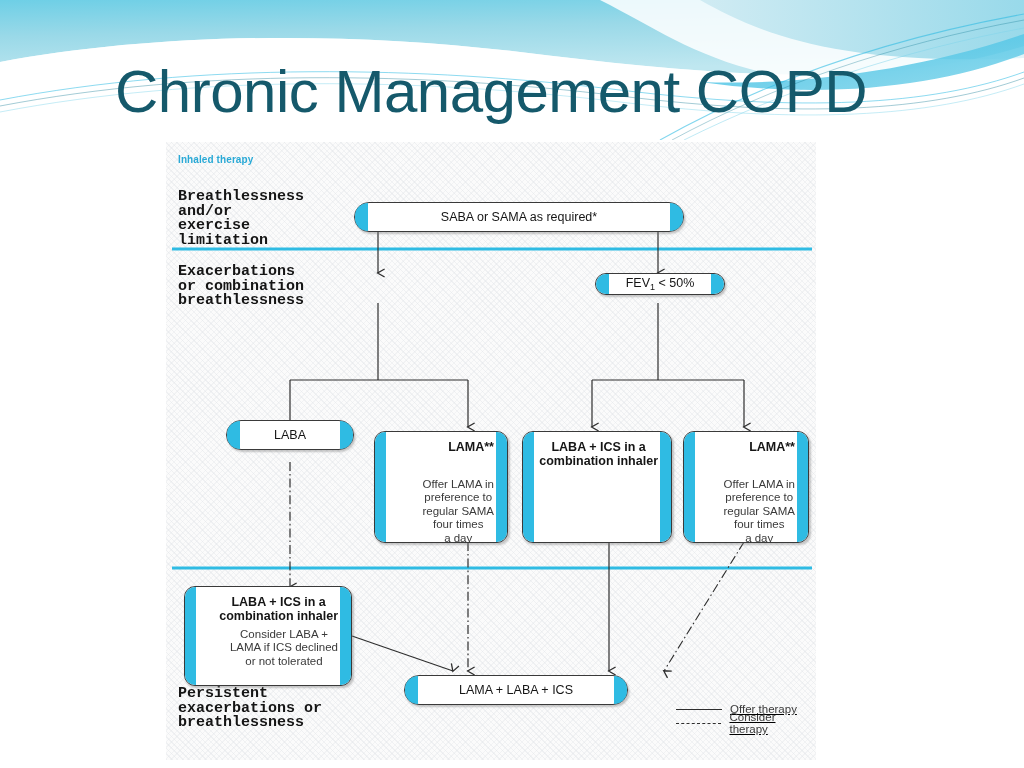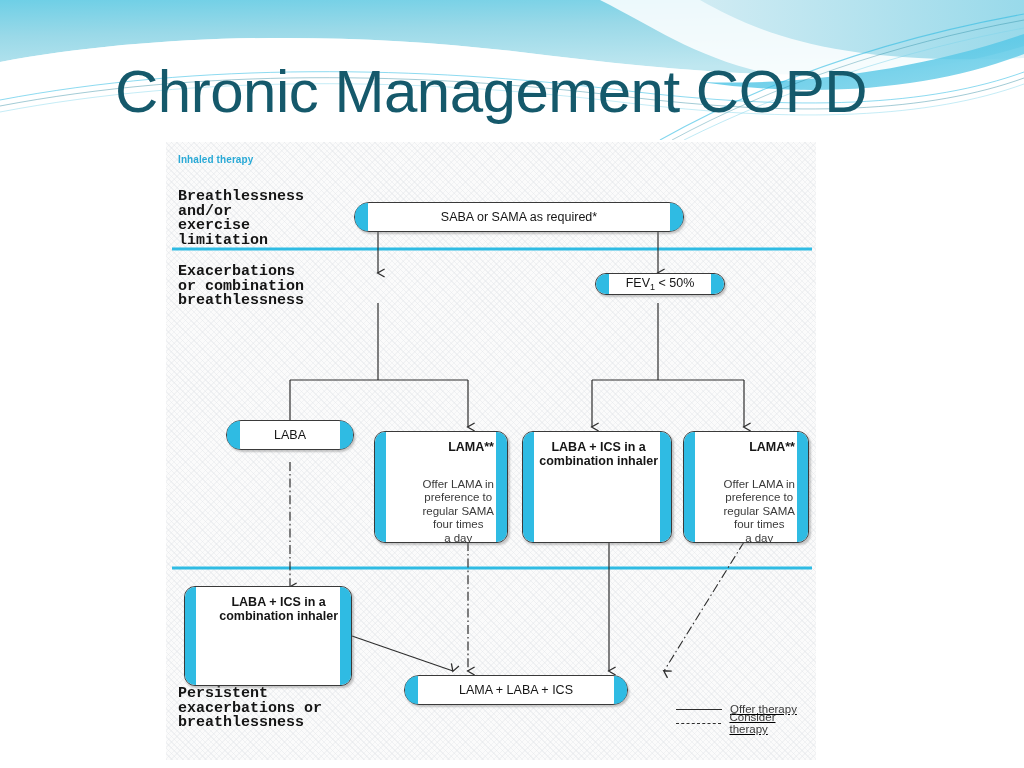--- a/index.html
+++ b/index.html
@@ -241,20 +241,23 @@
 a day</div>
     </div>
   </div>
 
   <div class="rbox" style="left:18px;top:444px;width:168px;height:100px;">
     <span class="cap-l"></span>
     <span class="cap-r"></span>
     <div class="rb-inner">
       <div class="rb-title" style="white-space:pre-line;">LABA + ICS in a
 combination inhaler</div>
+      <div class="rb-body" style="white-space:pre-line;margin-top:5px;">Consider LABA +
+LAMA if ICS declined
+or not tolerated</div>
     </div>
   </div>
 
   <div class="pill" style="left:238px;top:533px;width:224px;height:30px;">
     <span class="cap-l"></span>
     <span class="cap-r"></span>
     <span class="ptxt">LAMA + LABA + ICS</span>
   </div>
 
   <div id="legend" style="position:absolute;left:510px;top:560px;text-decoration:underline;">

